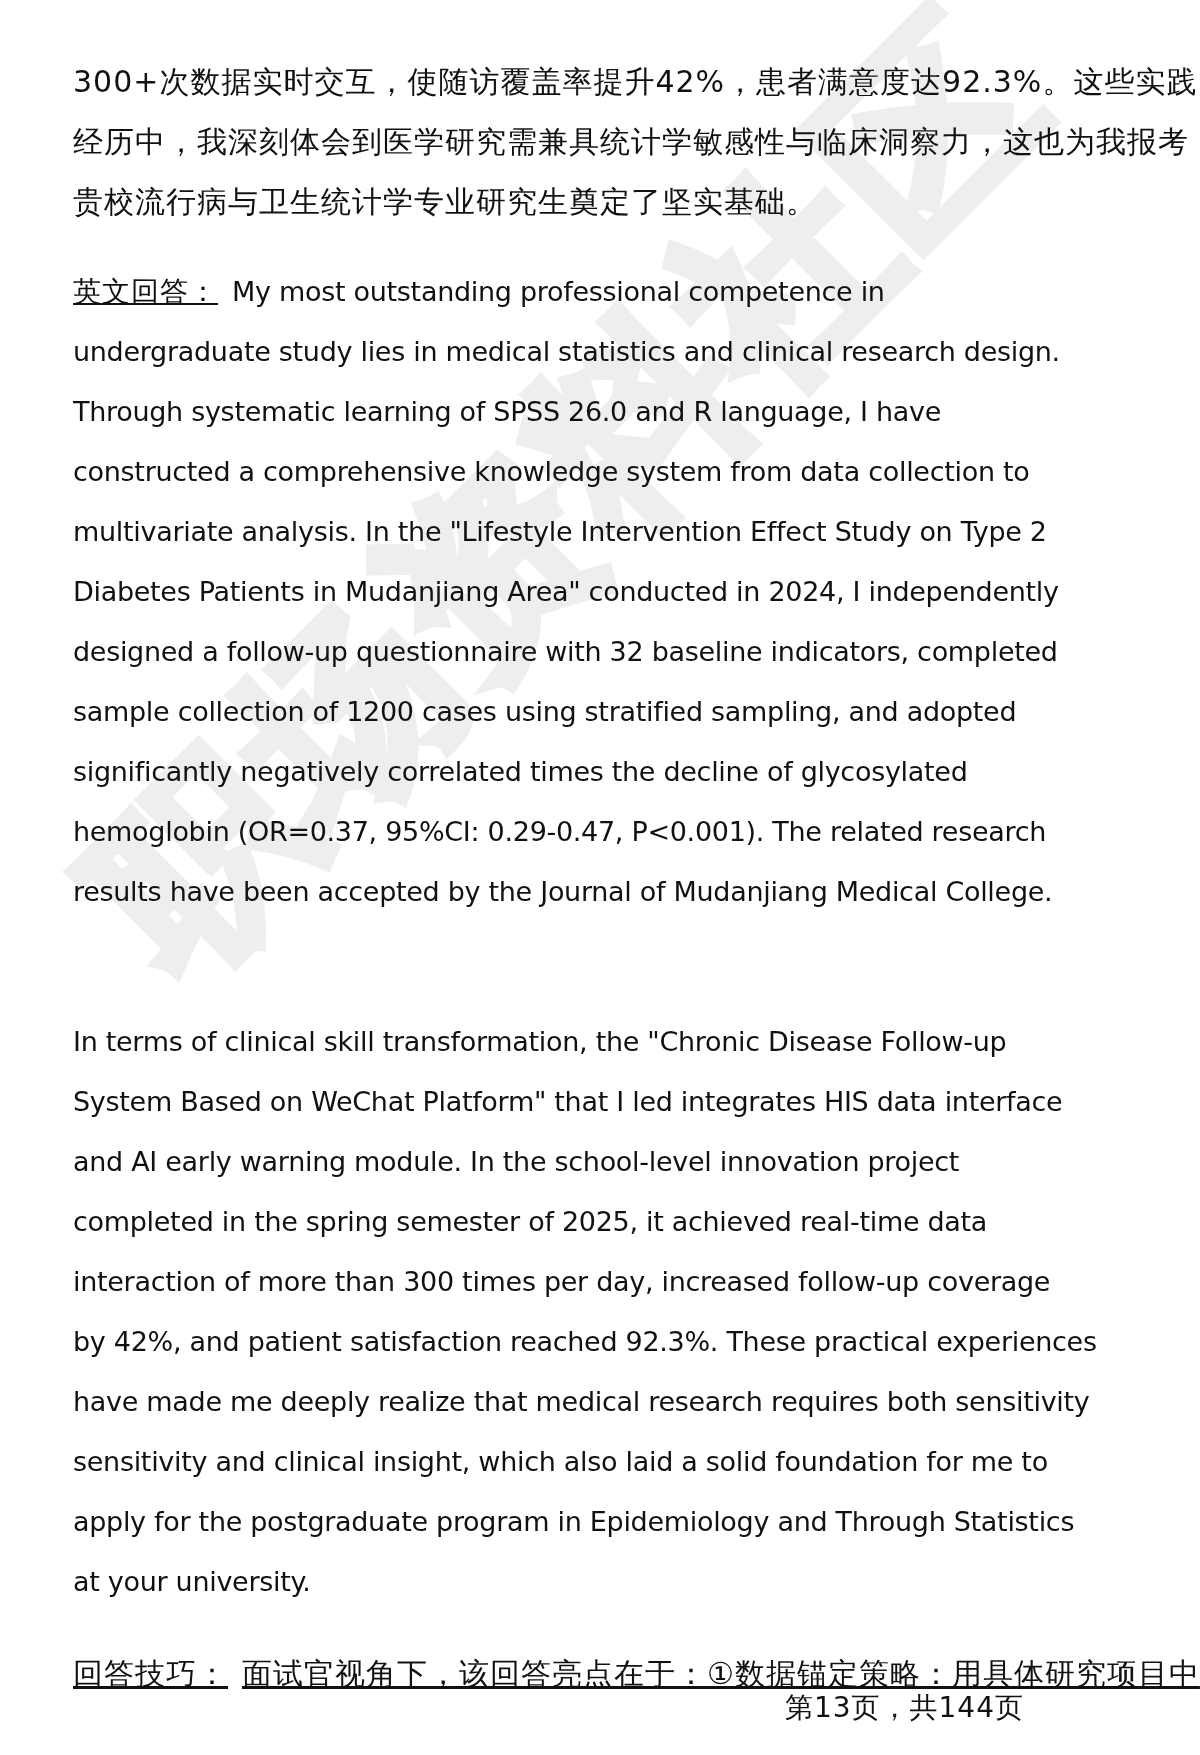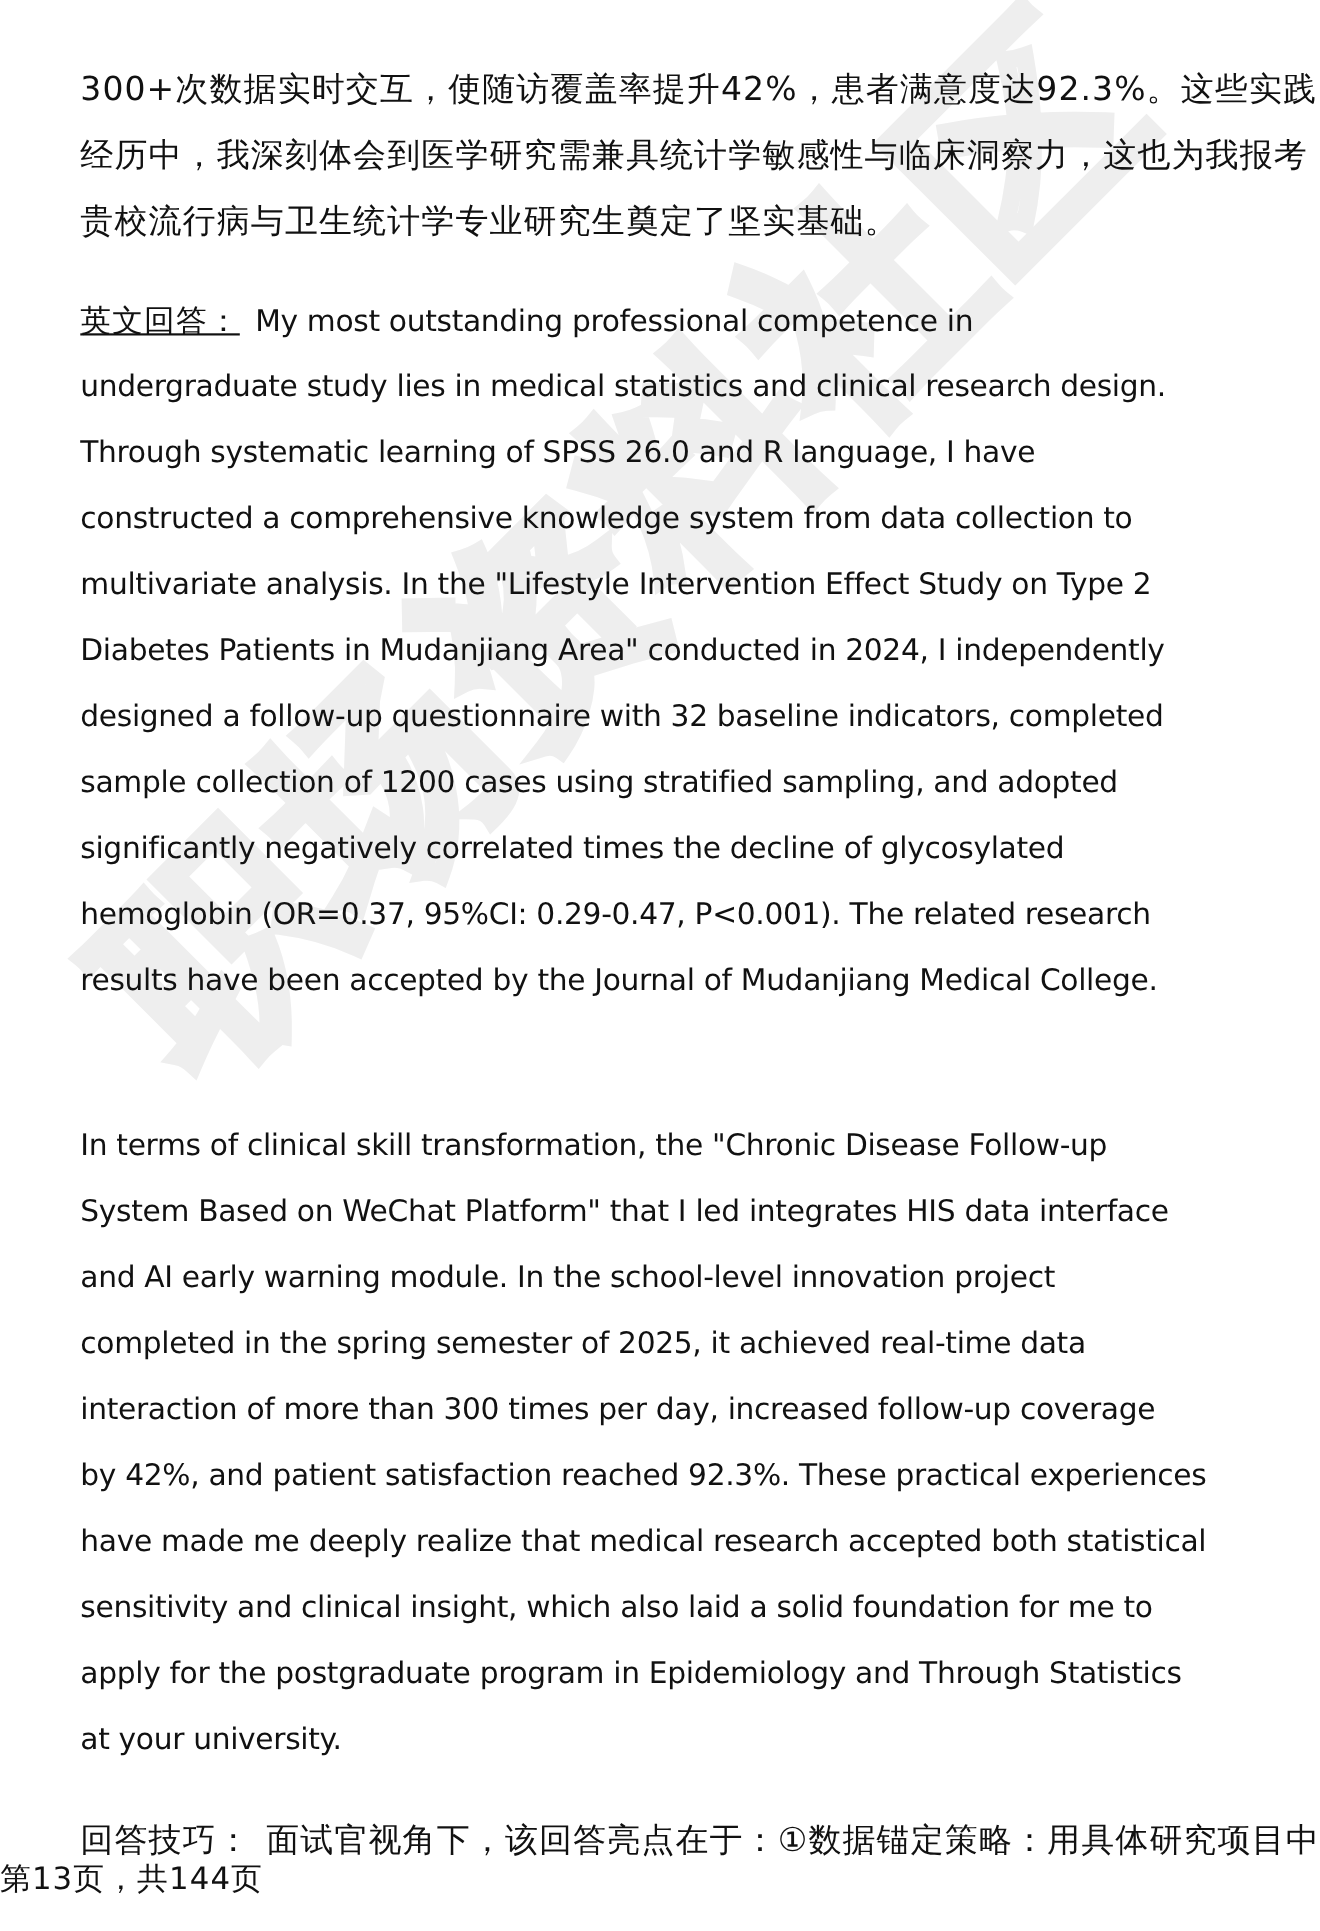--- a/index.html
+++ b/index.html
@@ -57,27 +57,27 @@
     font-size: 27px;
     letter-spacing: -0.3px;
   }
   .line.zh {
     font-size: 30px;
     letter-spacing: 1px;
   }
   #p1 { top: 52px; }
   #p2 { top: 262px; }
   #p3 { top: 1012px; }
-  #tip { top: 1644px; }
+  #tip { top: 1644px; text-decoration: underline; }
   .footer-page {
     position: absolute;
     left: 0;
     width: 1024px;
     top: 1692px;
-    text-align: left;
+    text-align: right;
     font-size: 28px;
     line-height: 32px;
     letter-spacing: 1px;
   }
   .label-gap { display: inline-block; width: 14px; }
 </style>
 </head>
 <body>
 
 <div class="watermark">职场资料社区</div>
@@ -104,21 +104,21 @@
     <span class="line en">results have been accepted by the Journal of Mudanjiang Medical College.</span>
   </div>
 
   <div class="para" id="p3">
     <span class="line en">In terms of clinical skill transformation, the "Chronic Disease Follow-up</span>
     <span class="line en">System Based on WeChat Platform" that I led integrates HIS data interface</span>
     <span class="line en">and AI early warning module. In the school-level innovation project</span>
     <span class="line en">completed in the spring semester of 2025, it achieved real-time data</span>
     <span class="line en">interaction of more than 300 times per day, increased follow-up coverage</span>
     <span class="line en">by 42%, and patient satisfaction reached 92.3%. These practical experiences</span>
-    <span class="line en">have made me deeply realize that medical research accepted both statistical</span>
+    <span class="line en">have made me deeply realize that medical research requires both sensitivity</span>
     <span class="line en">sensitivity and clinical insight, which also laid a solid foundation for me to</span>
     <span class="line en">apply for the postgraduate program in Epidemiology and Through Statistics</span>
     <span class="line en">at your university.</span>
   </div>
 
   <div class="para" id="tip">
     <span class="line zh"><span>回答技巧：</span><span class="label-gap"></span><span>面试官视角下，该回答亮点在于：①数据锚定策略：用具体研究项目中</span></span>
   </div>
 
   <div class="footer-page">第13页，共144页</div>

